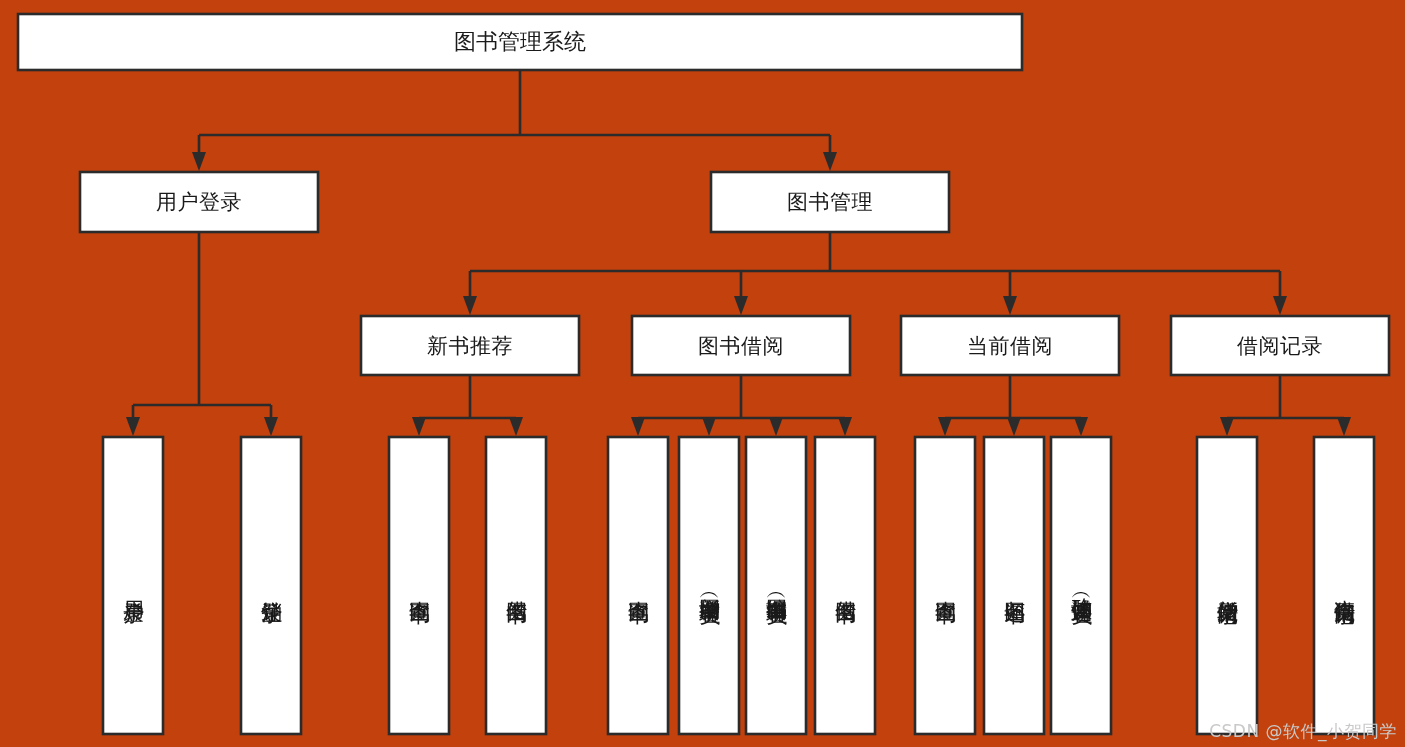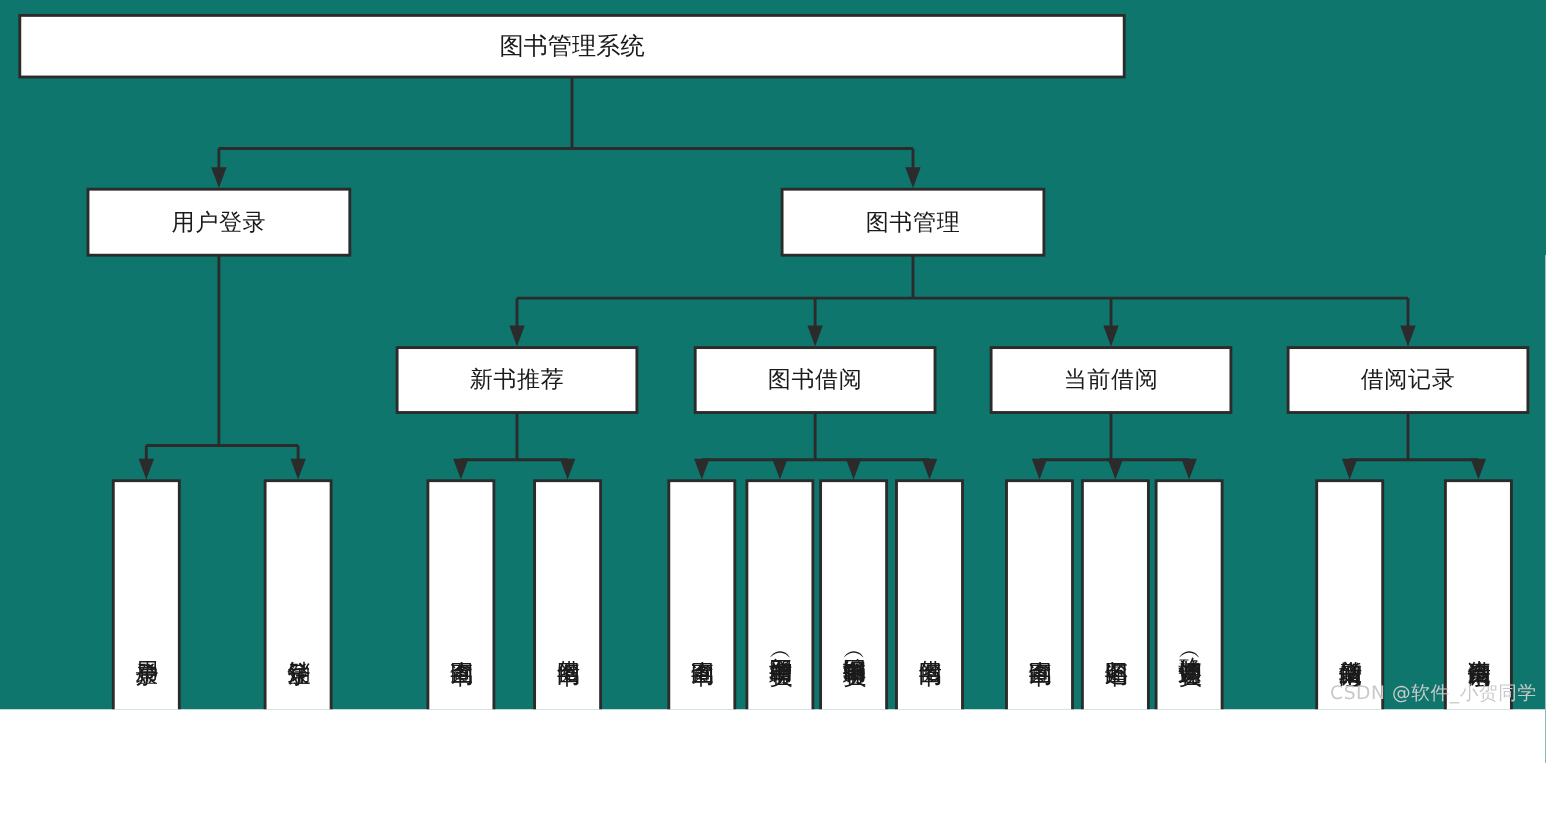--- a/index.html
+++ b/index.html
@@ -6,22 +6,22 @@
     margin: 0;
     padding: 0;
     background: #ffffff;
   }
   body {
     font-family: "DejaVu Sans", "Liberation Sans", sans-serif;
   }
   #canvas {
     position: relative;
     width: 1405px;
-    height: 645px;
-    background: #0f766e;
+    height: 747px;
+    background: #c2410c;
     overflow: hidden;
   }
   svg.diagram {
     position: absolute;
     left: 0;
     top: 0;
     width: 1405px;
     height: 747px;
   }
   .node-rect {

